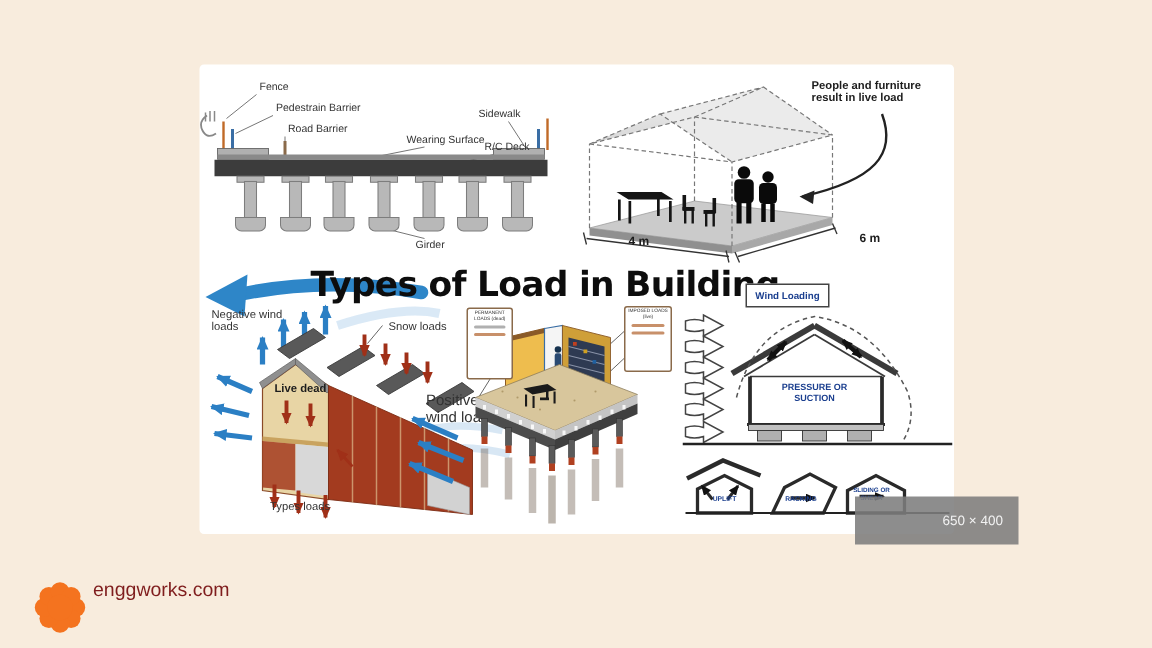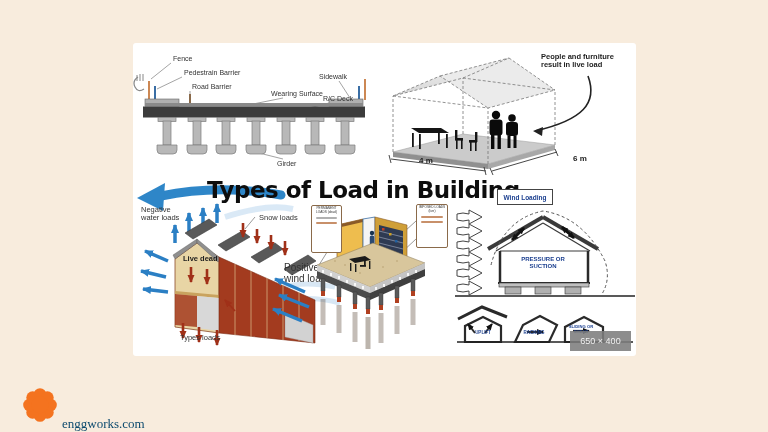--- a/index.html
+++ b/index.html
@@ -11,23 +11,23 @@
   .lbl-bold{font-weight:bold;color:#1c1c1c;}
   .blue-lbl{color:#1b3f8f;font-weight:bold;text-align:center;}
   #title{position:absolute;left:74px;top:134px;width:300px;font-family:"DejaVu Sans",sans-serif;
          font-weight:bold;font-size:23px;letter-spacing:-0.5px;color:#0d0d0d;white-space:nowrap;}
   #windloading-box{position:absolute;left:364px;top:146px;width:54px;height:14px;border:1px solid #444;
          background:#fff;display:flex;align-items:center;justify-content:center;font-size:6.5px;}
   .tinybox{position:absolute;background:#fff;border:0.5px solid #8a6a4a;border-radius:2px;padding:1px;
          font-size:3.2px;color:#333;text-align:center;line-height:1.2;}
   .tinybox .bar{height:2px;background:#c8906a;margin:2.5px 3px 0 3px;border-radius:1px;}
   .tinybox .bar2{height:2px;background:#b0b0b0;margin:2.5px 3px 0 3px;border-radius:1px;}
-  #badge{position:absolute;left:437px;top:288px;width:61px;height:20px;background:rgba(125,125,125,0.88);
-         color:#f2f2f2;font-size:9px;display:flex;align-items:center;justify-content:center;}
-  #brand{position:absolute;left:62px;top:416px;font-size:13px;color:#0c4a6e;font-family:Liberation Serif, serif;}
+  #badge{position:absolute;left:437px;top:288px;width:61px;height:32px;background:rgba(125,125,125,0.88);
+         color:#f2f2f2;font-size:9px;display:flex;align-items:center;justify-content:center;padding-left:48px;}
+  #brand{position:absolute;left:62px;top:385px;font-size:13px;color:#7f1d1d;}
 </style>
 </head>
 <body>
 
 <div id="stage">
   <div id="card">
 
     <svg class="abs" style="left:0;top:10px" width="255" height="125" viewBox="0 0 255 125">
       <g stroke="#666" stroke-width="0.6" fill="none">
         <path d="M38,10 L18,26"></path>
@@ -219,21 +219,21 @@
       </g>
       <line x1="100" y1="116" x2="90" y2="105" stroke="#a03018" stroke-width="1.8" marker-end="url(#rh)"></line>
 
       <g stroke="#2b7fc4" stroke-width="3.5">
         <line x1="170" y1="97" x2="140" y2="84" marker-end="url(#bh)"></line>
         <line x1="174" y1="112" x2="144" y2="100" marker-end="url(#bh)"></line>
         <line x1="167" y1="126" x2="138" y2="114" marker-end="url(#bh)"></line>
       </g>
       <line x1="120" y1="22" x2="110" y2="34" stroke="#555" stroke-width="0.6"></line>
     </svg>
-    <div class="lbl" style="left:8px;top:163px;width:48px;font-size:7.5px">Negative water loads</div>
+    <div class="lbl" style="left:8px;top:163px;width:48px;font-size:7.5px">Negative wind loads</div>
     <div class="lbl" style="left:126px;top:171px;font-size:7.5px">Snow loads</div>
     <div class="lbl lbl-bold" style="left:50px;top:212px;font-size:7.5px">Live dead</div>
     <div class="lbl" style="left:151px;top:219px;width:44px;font-size:10px">Positive wind loa</div>
     <div class="lbl" style="left:47px;top:291px;font-size:7.5px">Types loads</div>
 
     <svg class="abs" style="left:172px;top:160px" width="156" height="152" viewBox="0 0 156 152">
       <g stroke="#555" stroke-width="0.6" fill="none">
         <path d="M30,8 L36,20"></path>
           <path d="M24,46 L14,62"></path>
         <path d="M111,18 L100,28"></path>

